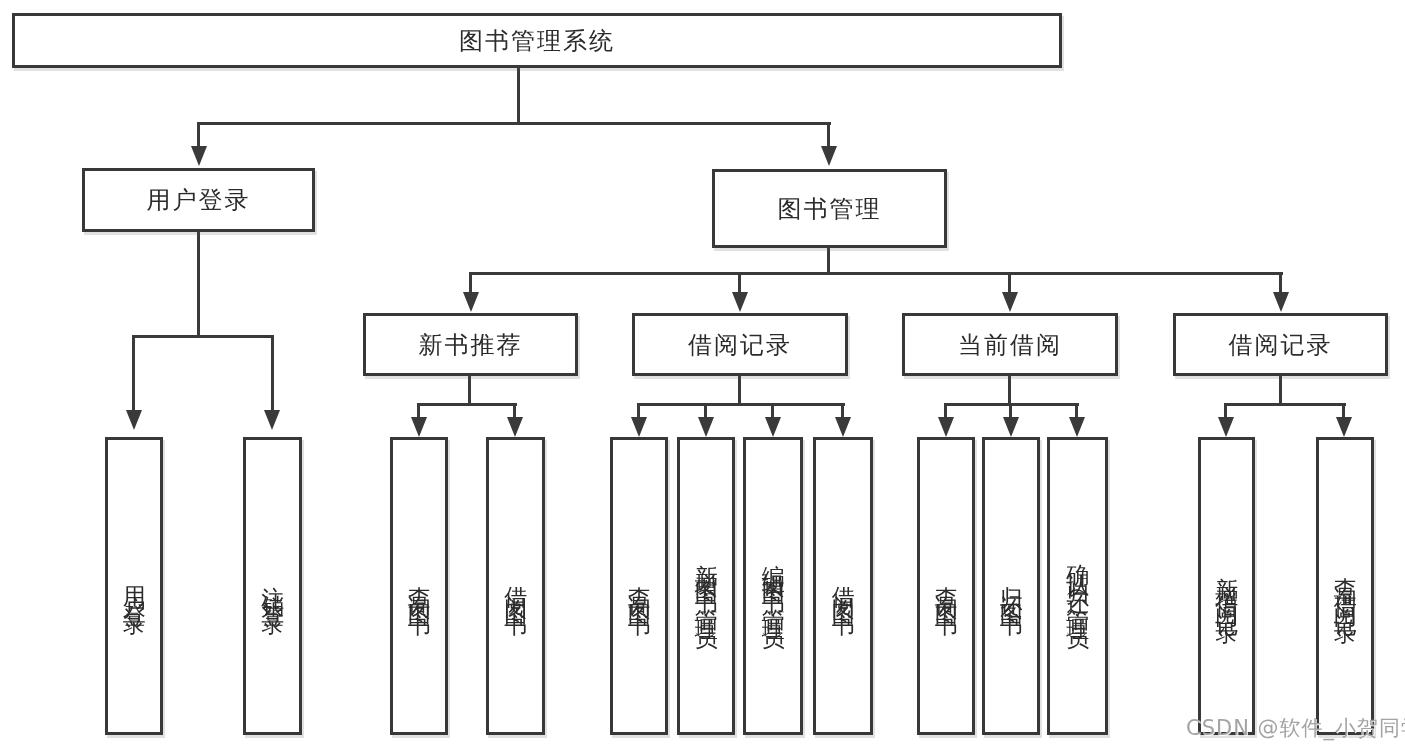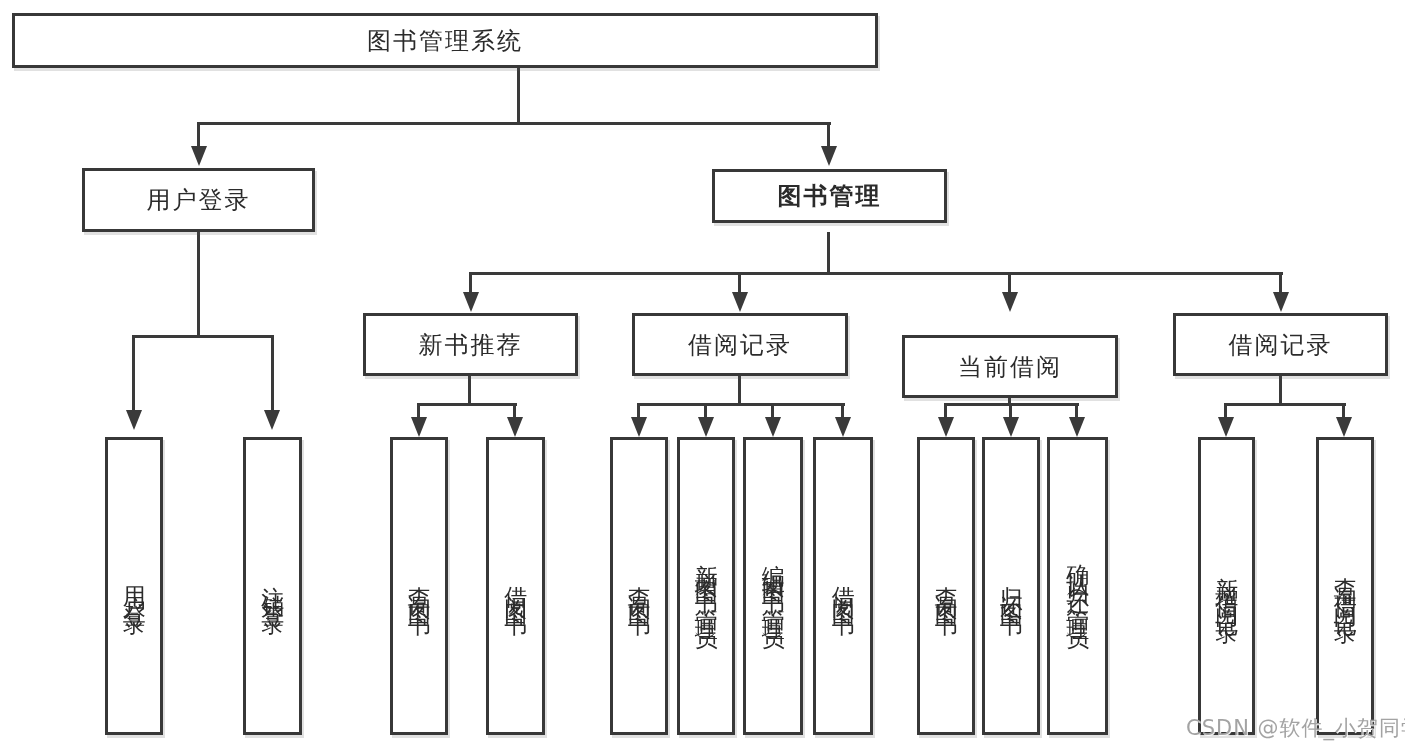--- a/index.html
+++ b/index.html
@@ -50,35 +50,35 @@
     white-space:nowrap;
     text-shadow:1px 1px 0 rgba(255,255,255,.9);
     z-index:6;
   }
 </style>
 </head>
 <body>
 
 <div id="canvas">
 
-  <div class="box" style="left:12px;top:13px;width:866px;height:55px;">
+  <div class="box" style="left:12px;top:13px;width:1050px;height:55px;">
     <span>图书管理系统</span>
   </div>
 
   <div class="vline" style="left:517px;top:68px;height:56px;"></div>
   <div class="hline" style="left:197px;top:122px;width:634px;"></div>
   <div class="vline" style="left:197px;top:122px;height:26px;"></div>
   <div class="arrow" style="left:191px;top:146px;"></div>
   <div class="vline" style="left:827px;top:122px;height:26px;"></div>
   <div class="arrow" style="left:821px;top:146px;"></div>
 
   <div class="box" style="left:82px;top:168px;width:233px;height:64px;">
     <span>用户登录</span>
   </div>
-  <div class="box" style="left:712px;top:169px;width:235px;height:54px;font-weight:bold;">
+  <div class="box" style="left:712px;top:169px;width:235px;height:79px;">
     <span>图书管理</span>
   </div>
 
   <div class="vline" style="left:197px;top:232px;height:105px;"></div>
   <div class="hline" style="left:132px;top:335px;width:142px;"></div>
   <div class="vline" style="left:132px;top:335px;height:77px;"></div>
   <div class="arrow" style="left:126px;top:410px;"></div>
   <div class="vline" style="left:271px;top:335px;height:77px;"></div>
   <div class="arrow" style="left:264px;top:410px;"></div>
 
@@ -92,21 +92,21 @@
   <div class="arrow" style="left:1002px;top:292px;"></div>
   <div class="vline" style="left:1279px;top:272px;height:20px;"></div>
   <div class="arrow" style="left:1273px;top:292px;"></div>
 
   <div class="box" style="left:363px;top:313px;width:215px;height:63px;">
     <span>新书推荐</span>
   </div>
   <div class="box" style="left:632px;top:313px;width:216px;height:63px;">
     <span>借阅记录</span>
   </div>
-  <div class="box" style="left:902px;top:313px;width:216px;height:63px;margin-top:22px;">
+  <div class="box" style="left:902px;top:313px;width:216px;height:63px;">
     <span>当前借阅</span>
   </div>
   <div class="box" style="left:1173px;top:313px;width:215px;height:63px;">
     <span>借阅记录</span>
   </div>
 
   <div class="vline" style="left:468px;top:376px;height:29px;"></div>
   <div class="hline" style="left:417px;top:403px;width:100px;"></div>
   <div class="vline" style="left:417px;top:403px;height:14px;"></div>
   <div class="arrow" style="left:411px;top:417px;"></div>

